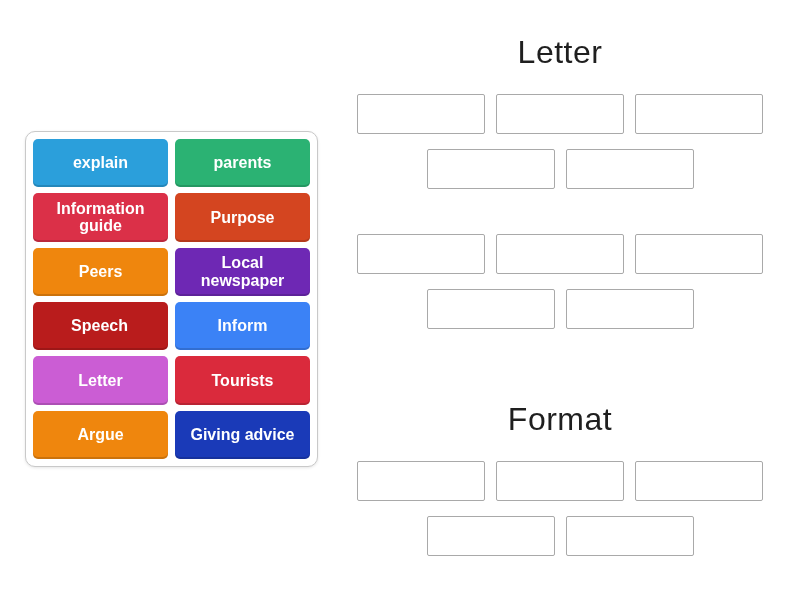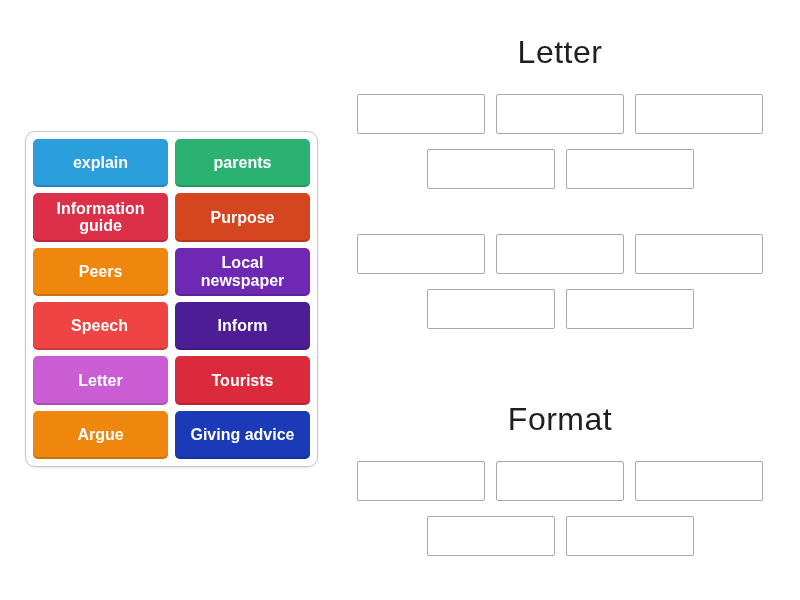--- a/index.html
+++ b/index.html
@@ -88,22 +88,22 @@
 </head>
 <body>
 
 <div class="word-bank">
   <div class="tile" style="background: rgb(43, 159, 219);">explain</div>
   <div class="tile" style="background: rgb(43, 178, 115);">parents</div>
   <div class="tile" style="background: rgb(219, 48, 72);">Information guide</div>
   <div class="tile" style="background: rgb(212, 69, 32);">Purpose</div>
   <div class="tile" style="background: rgb(239, 134, 13);">Peers</div>
   <div class="tile" style="background: rgb(110, 40, 180);">Local newspaper</div>
-  <div class="tile" style="background: #ef4444; padding-left: 6px;">Speech</div>
-  <div class="tile" style="background: #4c1d95;">Inform</div>
+  <div class="tile" style="background: #b91c1c; padding-left: 6px;">Speech</div>
+  <div class="tile" style="background: #3b82f6;">Inform</div>
   <div class="tile" style="background: rgb(203, 93, 212);">Letter</div>
   <div class="tile" style="background: rgb(218, 42, 60);">Tourists</div>
   <div class="tile" style="background: rgb(239, 134, 13);">Argue</div>
   <div class="tile" style="background: rgb(26, 58, 184);">Giving advice</div>
 </div>
 
 <div class="group group-purpose">
   <h2 class="group-title">Letter</h2>
   <div class="slot-row row-1">
     <div class="slot"></div>

